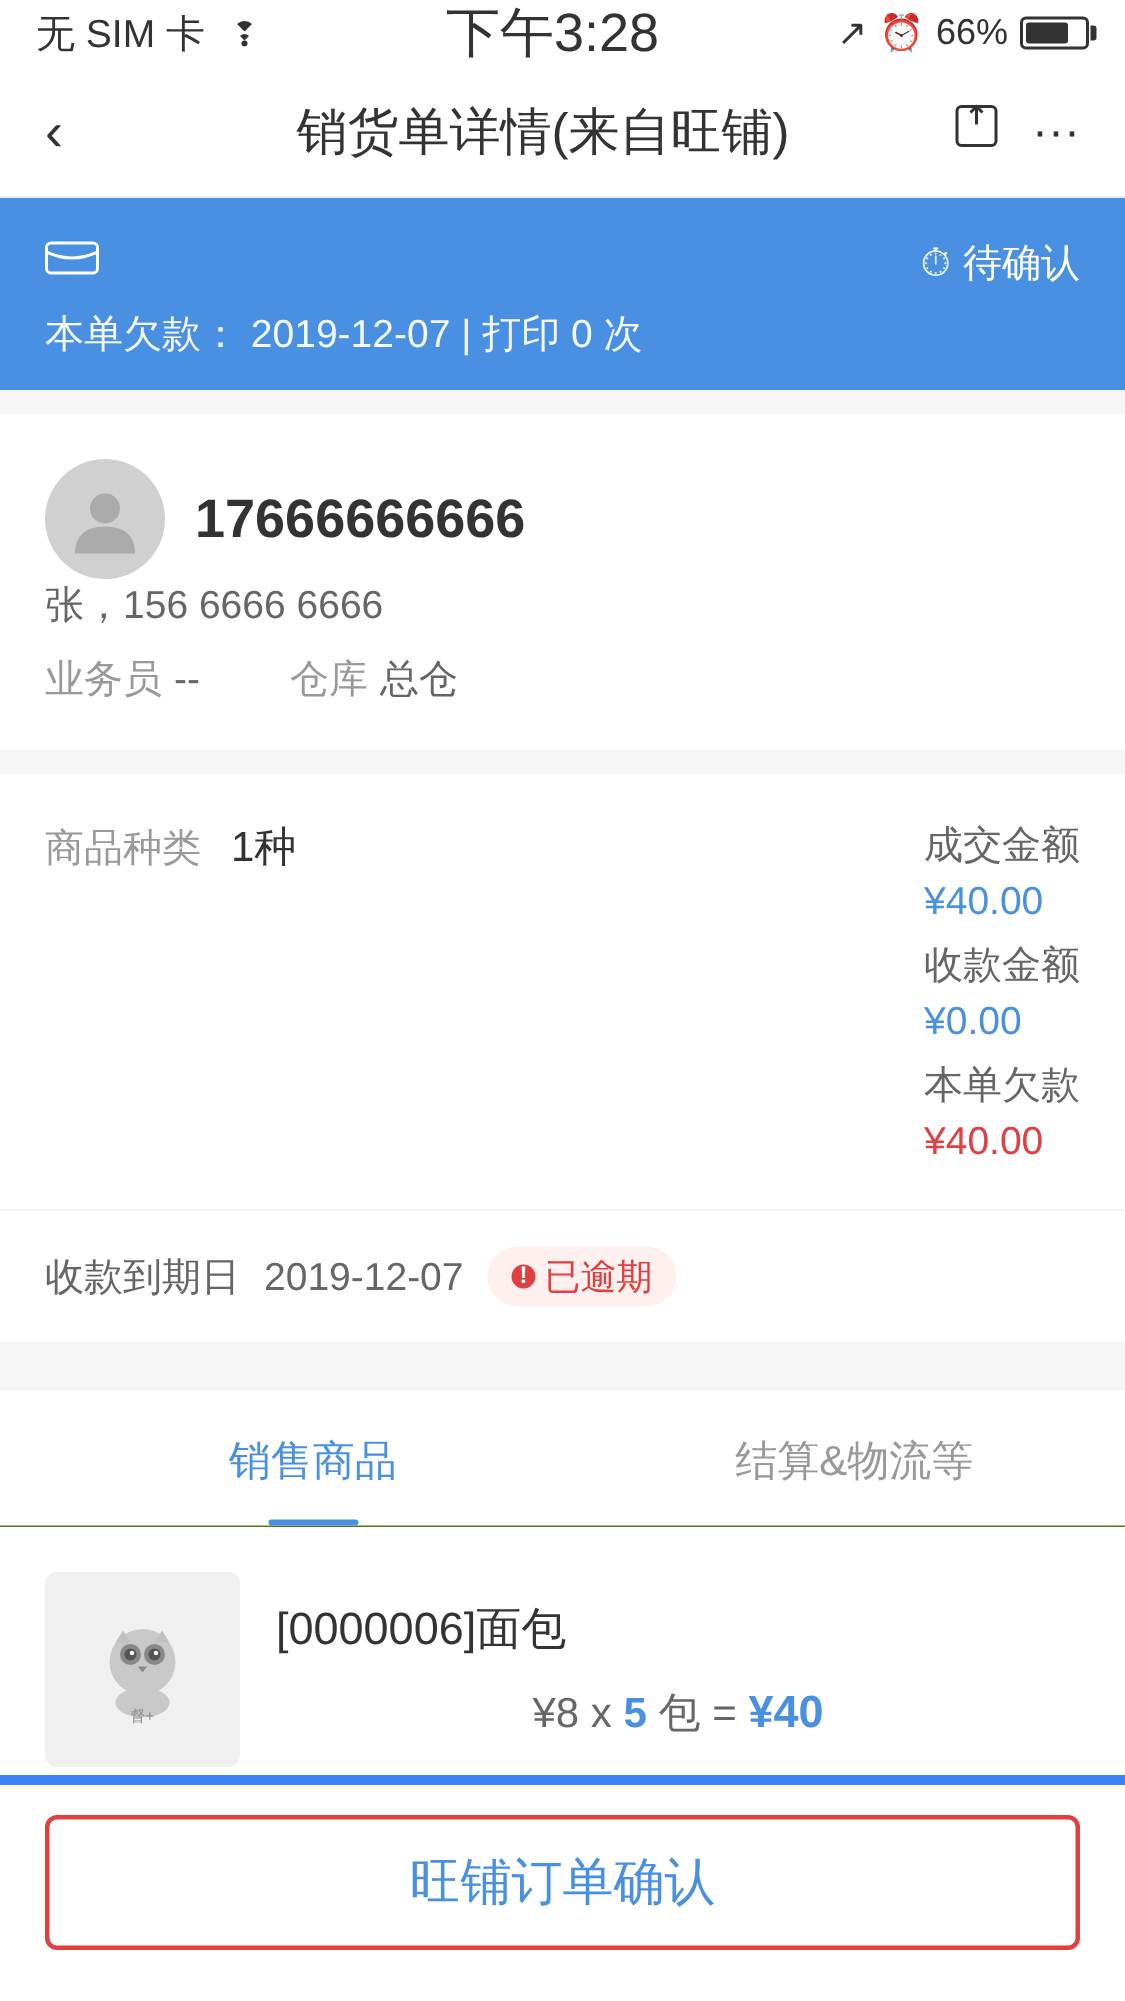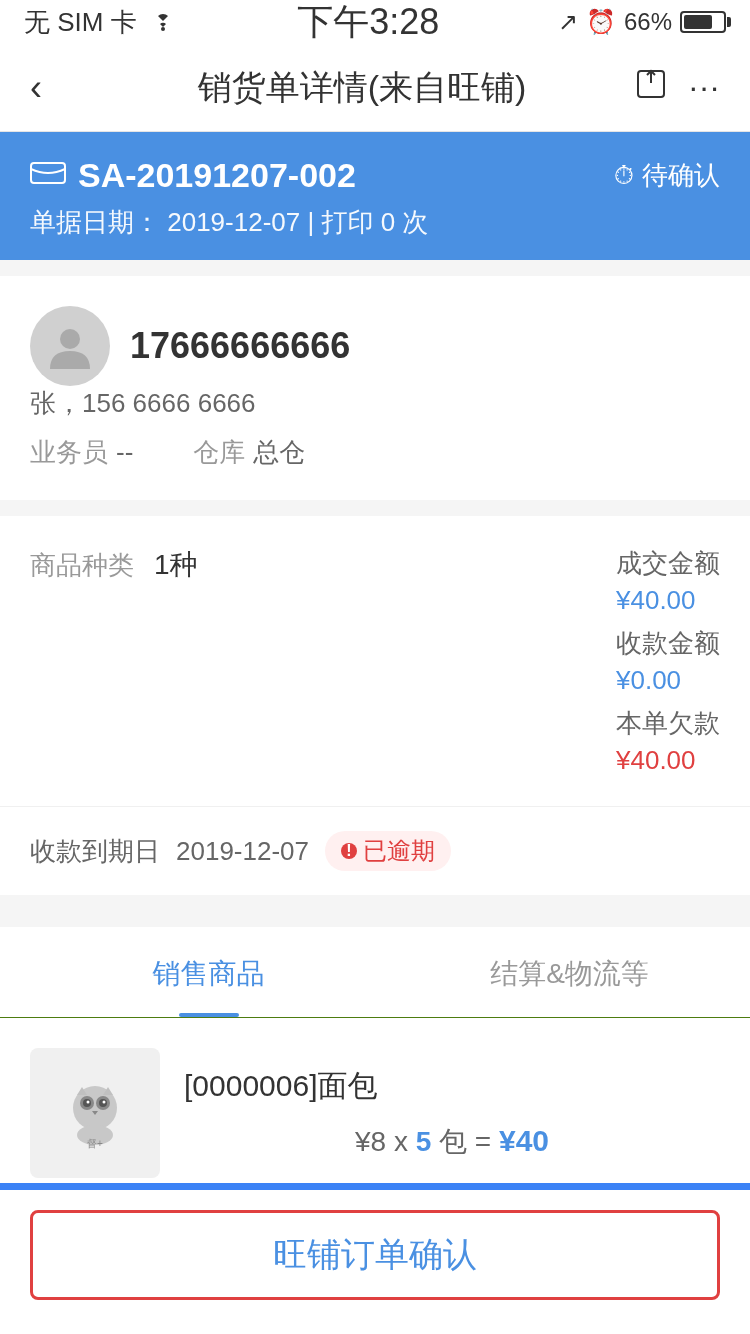--- a/index.html
+++ b/index.html
@@ -385,29 +385,28 @@
 
 <div class="header-card">
   <div class="header-card-top">
     <div class="order-number">
       <span>
         <svg width="36" height="28" viewBox="0 0 36 28" fill="none">
           <rect x="1" y="4" width="34" height="20" rx="3" stroke="white" stroke-width="2" fill="none"></rect>
           <path d="M1 10 Q18 18 35 10" stroke="white" stroke-width="2" fill="none"></path>
         </svg>
       </span>
-      <span>SA-20191207-002</span>
     </div>
     <div class="order-status">
       <span>⏱</span>
       <span>待确认</span>
     </div>
   </div>
   <div class="header-sub">
-    <span>单据日期：</span>
+    <span>本单欠款：</span>
     <span>2019-12-07</span>
     <span>| 打印 0 次</span>
   </div>
 </div>
 
 <div class="customer-card">
   <div class="customer-top">
     <div class="avatar">
       <svg width="50" height="50" viewBox="0 0 50 50" fill="none">
         <circle cx="25" cy="18" r="10" fill="#aaa"></circle>

